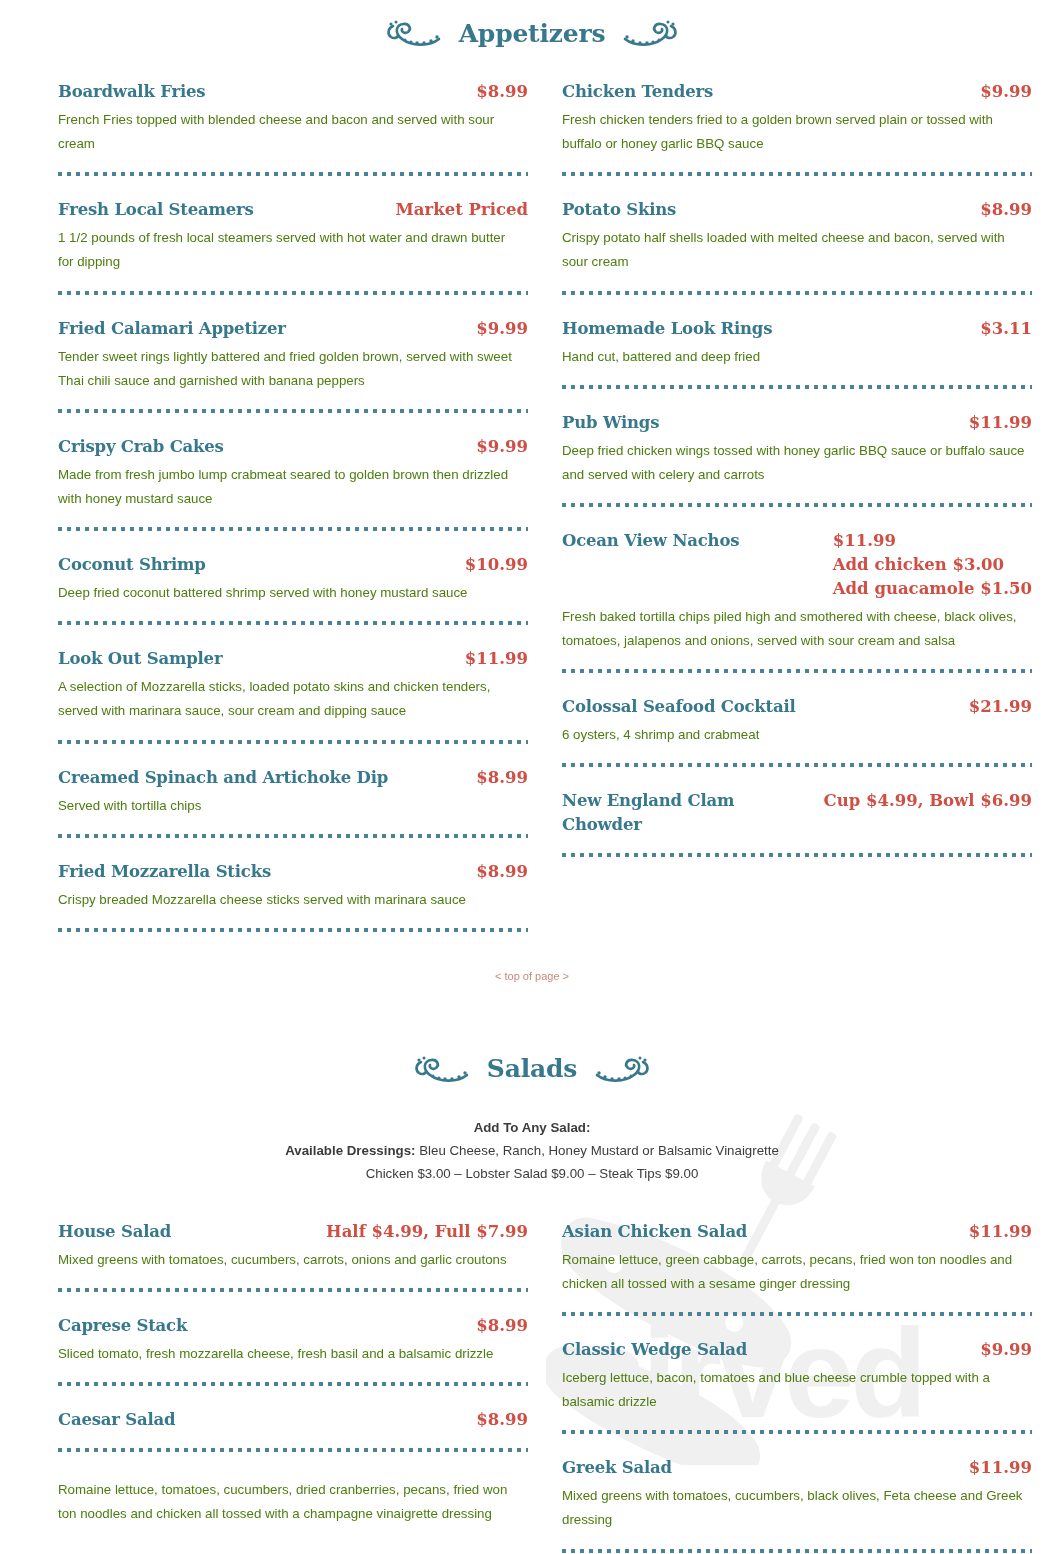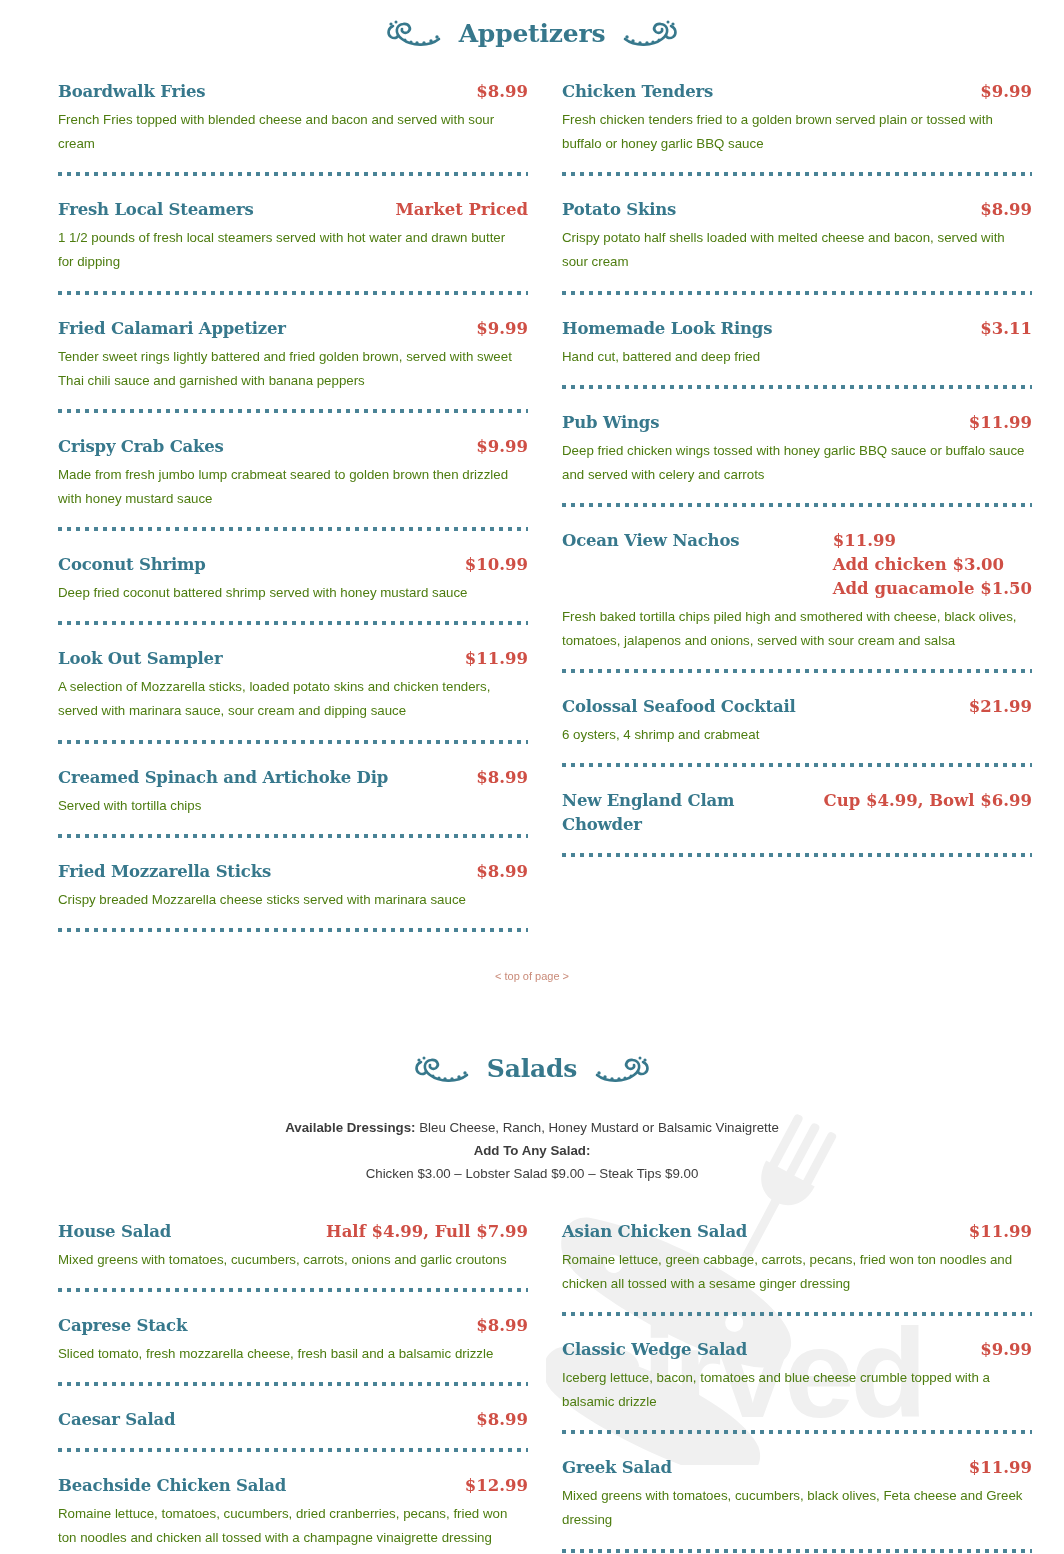--- a/index.html
+++ b/index.html
@@ -395,22 +395,22 @@
           <circle cx="20" cy="22" r="1.5"></circle>
         <circle cx="6" cy="6" r="1.6"></circle>
           <circle cx="11" cy="4" r="1.5"></circle>
       </g>
     </svg>
   </div>
 
   <div style="height:32px"></div>
 
   <div class="notes">
+      <div class="note-line"><b>Add To Any Salad:</b></div>
       <div class="note-line"><b>Available Dressings:</b><span> Bleu Cheese, Ranch, Honey Mustard or Balsamic Vinaigrette</span></div>
-      <div class="note-line"><b>Add To Any Salad:</b></div>
       <div class="note-line"><span>Chicken $3.00 – Lobster Salad $9.00 – Steak Tips $9.00</span></div>
     </div>
 
   <div style="height:32px"></div>
 
   <div class="columns">
     <div class="col">
         <div class="item">
           <div class="item-head">
             <div class="item-name">House Salad</div>
@@ -437,26 +437,20 @@
           <div class="item-head">
             <div class="item-name">Caesar Salad</div>
             <div class="item-price">
               <span class="price-line">$8.99</span>
             </div>
           </div>
           <div class="sep"></div>
           <div class="item-gap"></div>
         </div>
         <div class="item">
-          <div class="item-head">
-            <div class="item-name">Beachside Chicken Salad</div>
-            <div class="item-price">
-              <span class="price-line">$12.99</span>
-            </div>
-          </div>
           <div class="item-desc">Romaine lettuce, tomatoes, cucumbers, dried cranberries, pecans, fried won ton noodles and chicken all tossed with a champagne vinaigrette dressing</div>
         </div>
       </div>
     <div class="col">
         <div class="item">
           <div class="item-head">
             <div class="item-name">Asian Chicken Salad</div>
             <div class="item-price">
               <span class="price-line">$11.99</span>
             </div>

